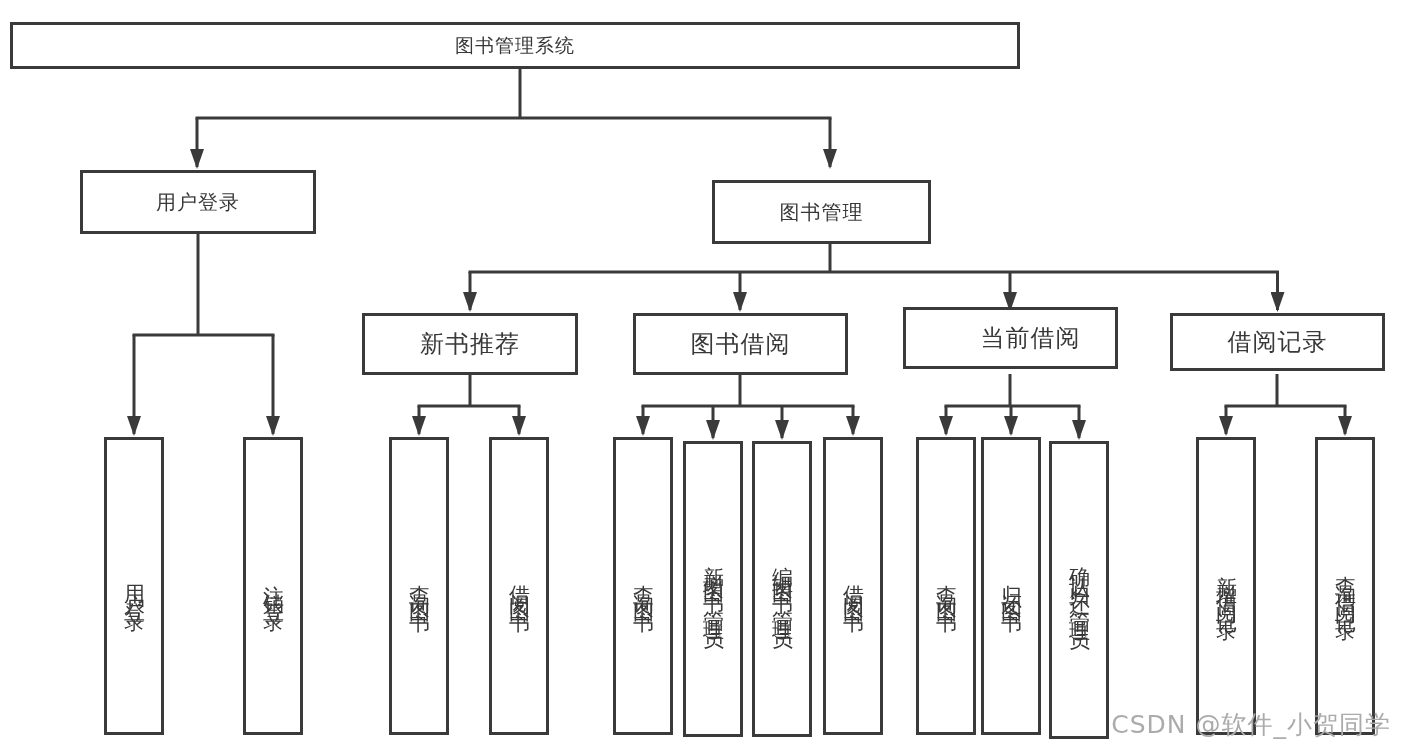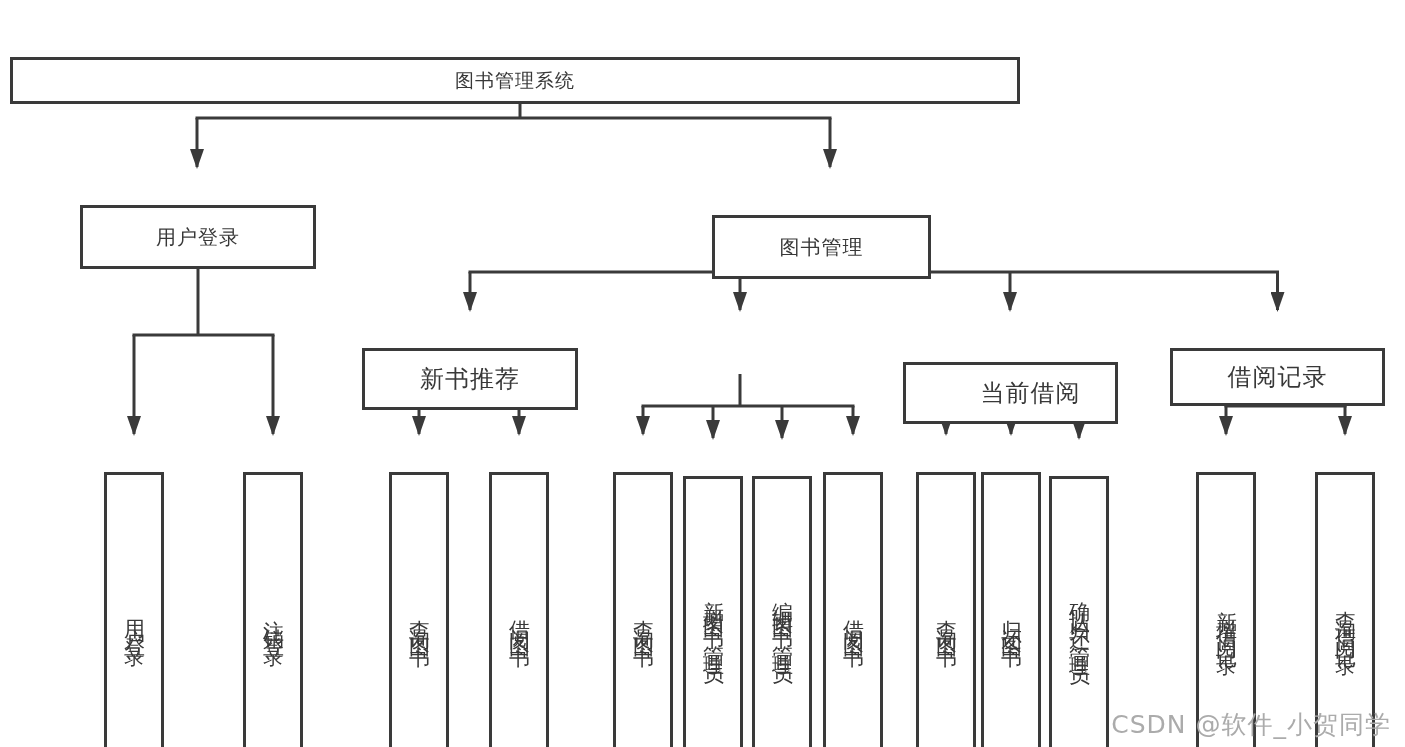--- a/index.html
+++ b/index.html
@@ -31,21 +31,20 @@
   .node {
     position: absolute;
     box-sizing: border-box;
     border: 3px solid var(--line);
     background: var(--background);
     display: flex;
     align-items: center;
     justify-content: center;
     color: var(--text);
     text-align: left;
-    margin-top: 35px;
   }
   .node.root  { font-size: 19px; letter-spacing: 1px; }
   .node.l2    { font-size: 20px; letter-spacing: 1px; }
   .node.l3    { font-size: 24px; letter-spacing: 1px; }
   .node.vert {
     writing-mode: vertical-rl;
     text-orientation: mixed;
     font-size: 21px;
     letter-spacing: 9px;
     line-height: 1;
@@ -126,21 +125,22 @@
       <path d="M1345,406 V434" marker-end="url(#arrow)"></path>
     </g>
   </svg>
 
   <div class="node root" style="left:10px; top:22px; width:1010px; height:47px;">图书管理系统</div>
 
   <div class="node l2" style="left:80px; top:170px; width:236px; height:64px;">用户登录</div>
   <div class="node l2" style="left:712px; top:180px; width:219px; height:64px;">图书管理</div>
 
   <div class="node l3" style="left:362px; top:313px; width:216px; height:62px;">新书推荐</div>
-  <div class="node l3" style="left:903px; top:327px; width:215px; height:62px;padding-left:40px;">当前借阅</div>
+  <div class="node l3" style="left:633px; top:313px; width:215px; height:62px;">图书借阅</div>
+  <div class="node l3" style="left:903px; top:307px; width:215px; height:62px;padding-left:40px;">当前借阅</div>
   <div class="node l3" style="left:1170px; top:313px; width:215px; height:58px;">借阅记录</div>
 
   <div class="node vert" style="left:104px; top:437px; width:60px; height:298px;">用户登录</div>
   <div class="node vert" style="left:243px; top:437px; width:60px; height:298px;">注销登录</div>
 
   <div class="node vert" style="left:389px; top:437px; width:60px; height:298px;">查询图书</div>
   <div class="node vert" style="left:489px; top:437px; width:60px; height:298px;">借阅图书</div>
 
   <div class="node vert" style="left:613px; top:437px; width:60px; height:298px;">查询图书</div>
   <div class="node vert" style="left:683px; top:441px; width:60px; height:296px;">新增图书（管理员）</div>

